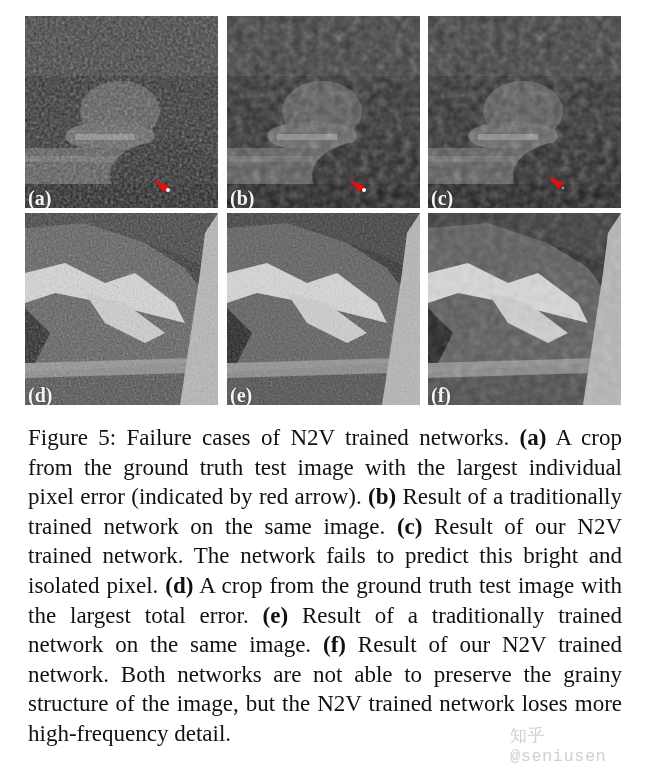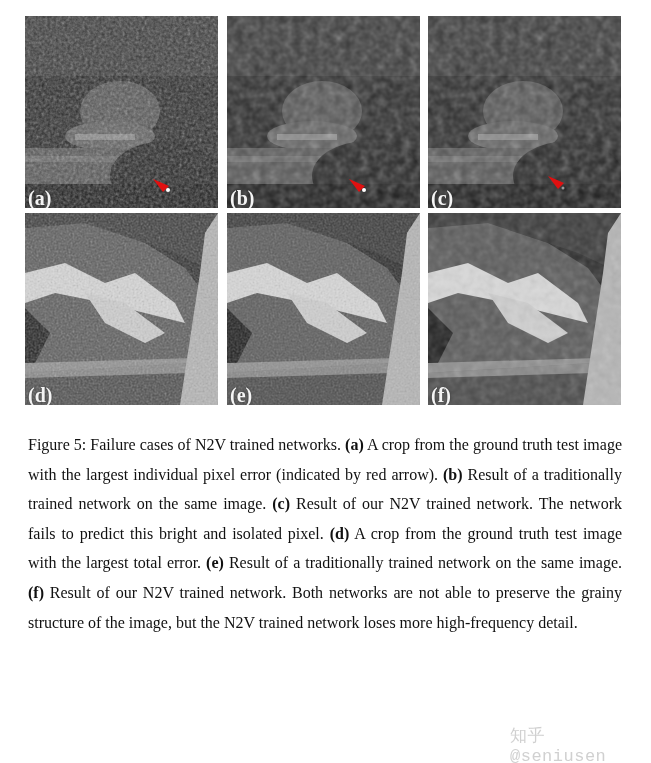--- a/index.html
+++ b/index.html
@@ -4,22 +4,22 @@
 <style>
   html, body { margin: 0; padding: 0; background: #ffffff; }
   body { width: 651px; height: 763px; position: relative; overflow: hidden;
          font-family: "Liberation Serif", "DejaVu Serif", serif; color: #111; }
   .panel { position: absolute; width: 193px; height: 192px; overflow: hidden; }
   .panel svg { display: block; width: 100%; height: 100%; }
   .label { position: absolute; left: 3px; bottom: 0px; font-weight: bold;
            font-size: 20px; color: #f4f4f4; line-height: 20px;
            text-shadow: 0 0 2px #333; font-family: "Liberation Serif", serif; }
   .caption { position: absolute; left: 28px; top: 423px; width: 594px;
-             font-size: 16px; line-height: 29.6px; text-align: justify;
-             font-family: "Liberation Serif", serif; color: #111; margin-top: 7px; }
+             font-size: 23px; line-height: 29.6px; text-align: justify;
+             font-family: "Liberation Serif", serif; color: #111; }
   .caption b { font-weight: bold; }
   .watermark { position: absolute; left: 510px; top: 724px; font-size: 17px;
                color: rgba(200,200,200,0.85); font-family: Liberation Mono, monospace;
                letter-spacing: 0.5px; }
 </style>
 </head>
 <body>
 
 <svg width="0" height="0" style="position:absolute">
   <defs>

